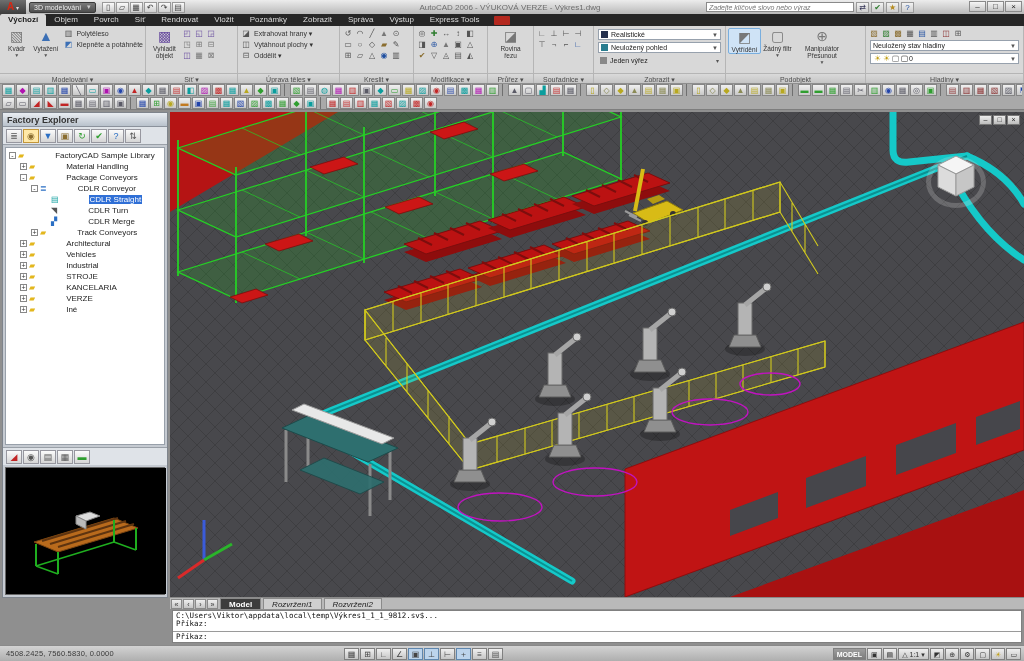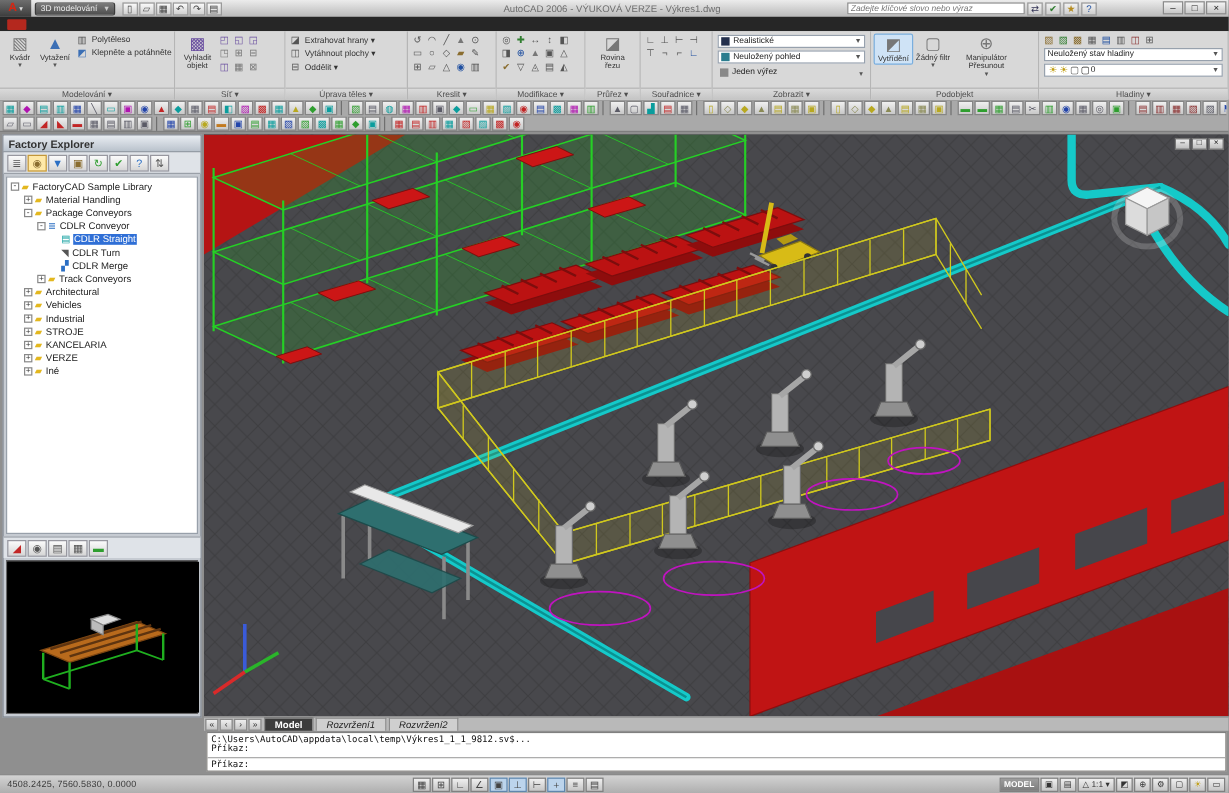--- a/index.html
+++ b/index.html
@@ -72,21 +72,21 @@
     display:flex;align-items:center;padding:0 4px;border-bottom:1px solid #8b929c;}
   #paltools{height:18px;background:#dfe3e8;display:flex;align-items:center;padding:0 3px;border-bottom:1px solid #9aa0a8;}
   .pti{width:16px;height:14px;font-size:9px;line-height:13px;text-align:center;color:#555;
     background:linear-gradient(#fbfbfb,#d5d5d5);border:1px solid #97979f;margin-right:1px;}
   .pti.active{background:#ffe9a8;border-color:#c2963a;}
   #tree{flex:1;background:#fff;border:1px solid #98a0aa;margin:2px;overflow:hidden;padding-top:2px;}
   .tree-row{display:flex;align-items:center;height:11px;font-size:8px;color:#1d1d1d;white-space:nowrap;}
   .expander{width:7px;height:7px;border:1px solid #888;background:#fff;font-size:7px;line-height:5px;text-align:center;color:#333;margin-right:2px;flex:none;}
   .expander.noexp{border:none;background:transparent;}
   .tree-row .ic{font-size:8px;margin-right:2px;flex:none;}
-  .tlabel{padding:0 1px;}
+  .tlabel{padding:0 1px;margin-left:28px;}
   .tree-row.selected .tlabel{background:#2f6fd6;color:#fff;}
   #palbottom{height:18px;background:#dfe3e8;display:flex;align-items:center;padding:0 3px;border-top:1px solid #9aa0a8;}
   #preview{height:128px;background:#000;margin:2px;border:1px solid #666;}
 
   
   #canvas{position:absolute;left:170px;top:2px;width:854px;height:485px;background:#48484c;overflow:hidden;}
   #vcwrap{position:absolute;left:754px;top:34px;width:72px;height:72px;}
   #vcring{position:absolute;left:2px;top:10px;width:60px;height:52px;border:5px solid rgba(230,230,230,.22);border-radius:50%;}
   #dwgctl{position:absolute;right:4px;top:3px;display:flex;}
   .dwb{width:13px;height:10px;font-size:7px;line-height:8px;text-align:center;color:#222;
@@ -150,20 +150,33 @@
         </span>
     </div>
     <div id="winbtns">
         <span class="wbtn">–</span>
         <span class="wbtn">□</span>
         <span class="wbtn">×</span>
       </div>
   </div>
 
   <div id="tabrow">
+    <span style="display:flex">
+        <span class="rtab active">Výchozí</span>
+        <span class="rtab">Objem</span>
+        <span class="rtab">Povrch</span>
+        <span class="rtab">Síť</span>
+        <span class="rtab">Rendrovat</span>
+        <span class="rtab">Vložit</span>
+        <span class="rtab">Poznámky</span>
+        <span class="rtab">Zobrazit</span>
+        <span class="rtab">Správa</span>
+        <span class="rtab">Výstup</span>
+        <span class="rtab">Express Tools</span>
+      </span>
     <span id="tabextra"></span>
   </div>
 
   <div id="ribbon">
 
     <div class="panel" style="width:146px">
       <div class="pbody">
         <div class="bigbtn">
           <span class="bicon">▧</span>
           <span>Kvádr</span>
@@ -686,21 +699,21 @@
         </span>
       <span style="display:flex">
           <span class="ltab active">Model</span>
           <span class="ltab">Rozvržení1</span>
           <span class="ltab">Rozvržení2</span>
         </span>
     </div>
 
     <div id="cmd">
       <div id="cmdhist">
-          <div class="cmdline">C:\Users\AutoCAD\appdata\local\temp\Výkres1_1_1_9812.sv$...</div>
+          <div class="cmdline">C:\Users\Viktor\appdata\local\temp\Výkres1_1_1_9812.sv$...</div>
           <div class="cmdline">Příkaz:</div>
         </div>
       <div id="cmdprompt">Příkaz:</div>
     </div>
   </div>
 
   <div id="statusbar">
     <span id="coords">4508.2425, 7560.5830, 0.0000</span>
     <span id="toggles">
         <span class="tgl ic">▦</span>

